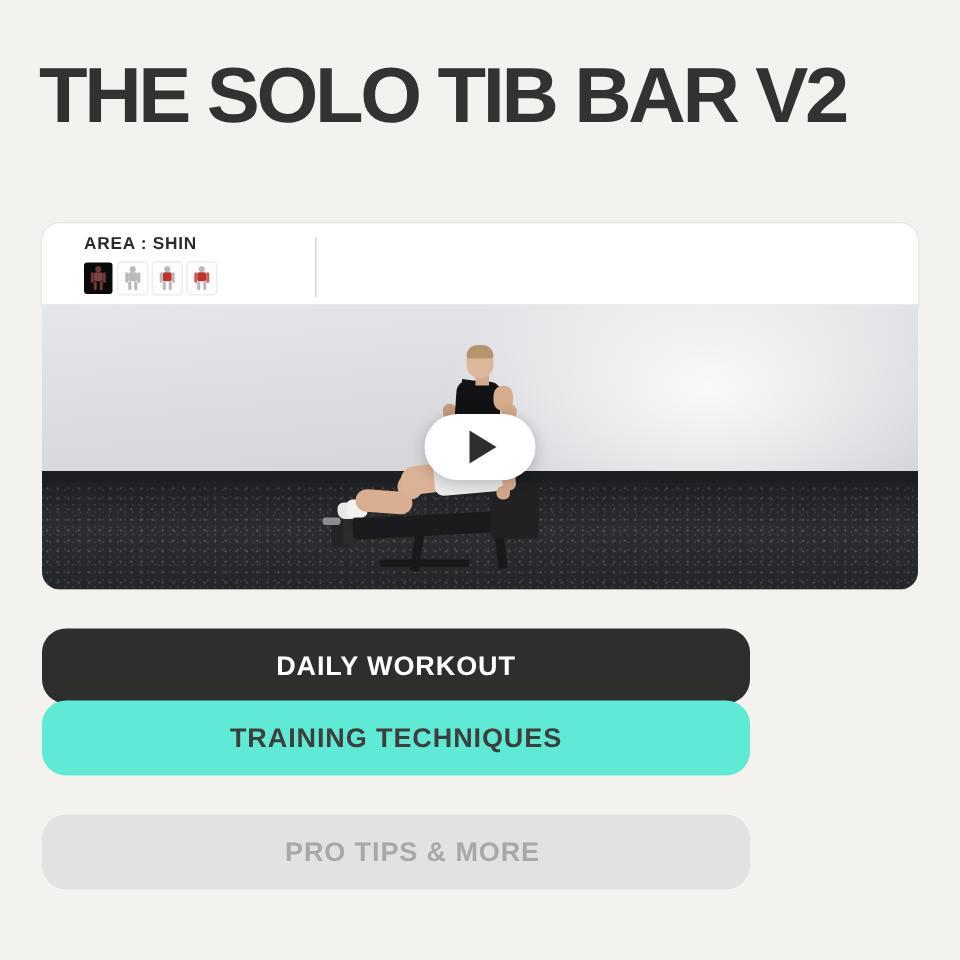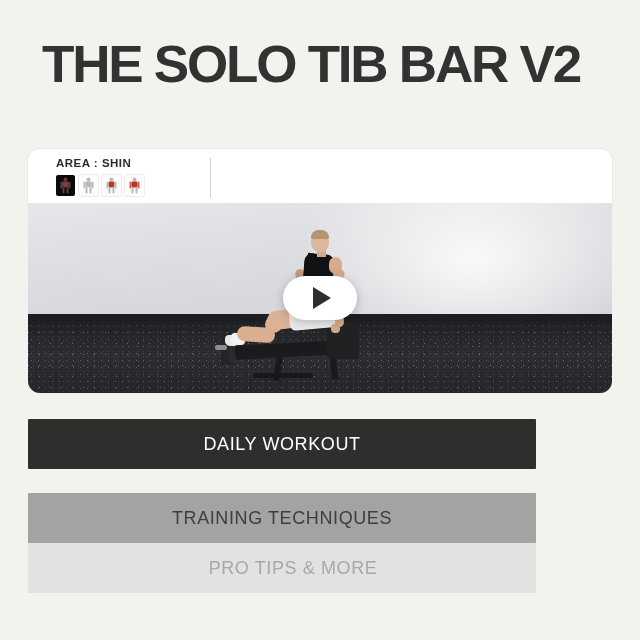--- a/index.html
+++ b/index.html
@@ -5,21 +5,21 @@
   html,body{margin:0;padding:0;}
   body{
     width:640px;height:640px;
     background:#f4f2ef;
     font-family:"Liberation Sans", sans-serif;
     overflow:hidden;
     position:relative;
   }
 
   
-  #header{position:absolute;left:16px;top:0;width:570px;height:140px;}
+  #header{position:absolute;left:0;top:0;width:570px;height:140px;}
   #title{
     position:absolute;left:26px;top:38px;
     font-size:52px;font-weight:bold;
     letter-spacing:-2.2px;
     color:#333231;
     line-height:1;
     white-space:nowrap;
     transform:scaleX(1.02);transform-origin:left center;
   }
   #subtitle-row{position:absolute;left:26px;top:114px;width:604px;height:22px;}
@@ -173,28 +173,28 @@
   #play-triangle{
     width:0;height:0;
     border-top:11px solid transparent;
     border-bottom:11px solid transparent;
     border-left:18px solid #2f2e2d;
     margin-left:4px;
   }
 
   
   .action-btn{
-    position:absolute;left:28px;width:508px;height:50px;
-    border-radius:1px;
+    position:absolute;left:28px;width:472px;height:50px;
+    border-radius:16px;
     display:flex;align-items:center;justify-content:center;
-    font-size:18px;font-weight:normal;letter-spacing:0.6px;
+    font-size:18px;font-weight:bold;letter-spacing:0.6px;
     box-sizing:border-box;
   }
   #btn-daily{top:419px;background:#2e2e2d;color:#ffffff;}
-  #btn-techniques{top:493px;background:#a3a3a3;color:#3f3e3d;}
+  #btn-techniques{top:467px;background:#5eead4;color:#3f3e3d;}
   #btn-protips{top:543px;background:#e3e2e0;color:#a9a8a6;padding-left:22px;}
 </style>
 </head>
 <body>
 
 <div id="header">
   <div id="title">THE SOLO TIB BAR V2</div>
 </div>
 
 <div id="control-card">

